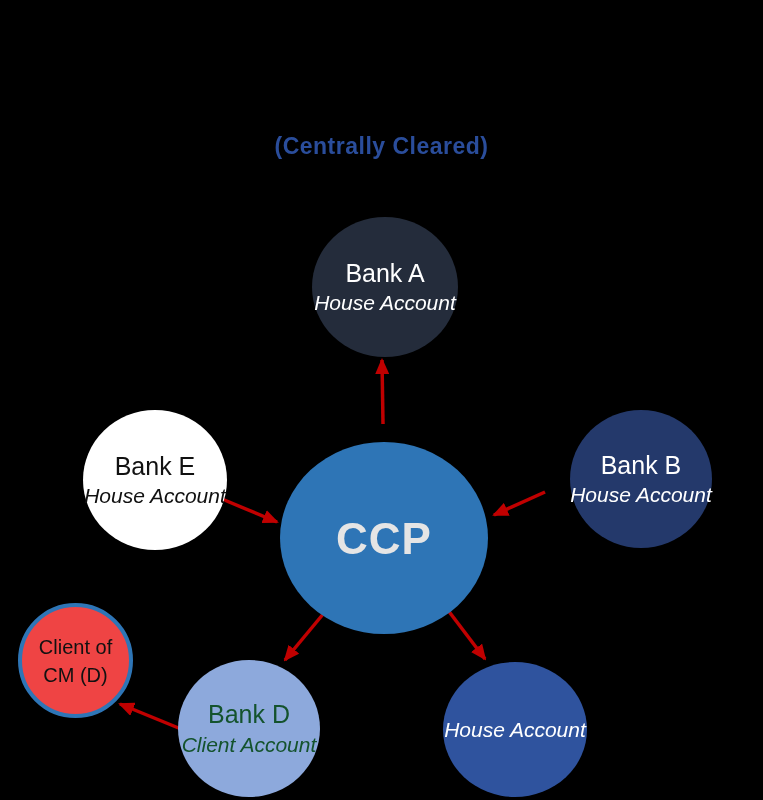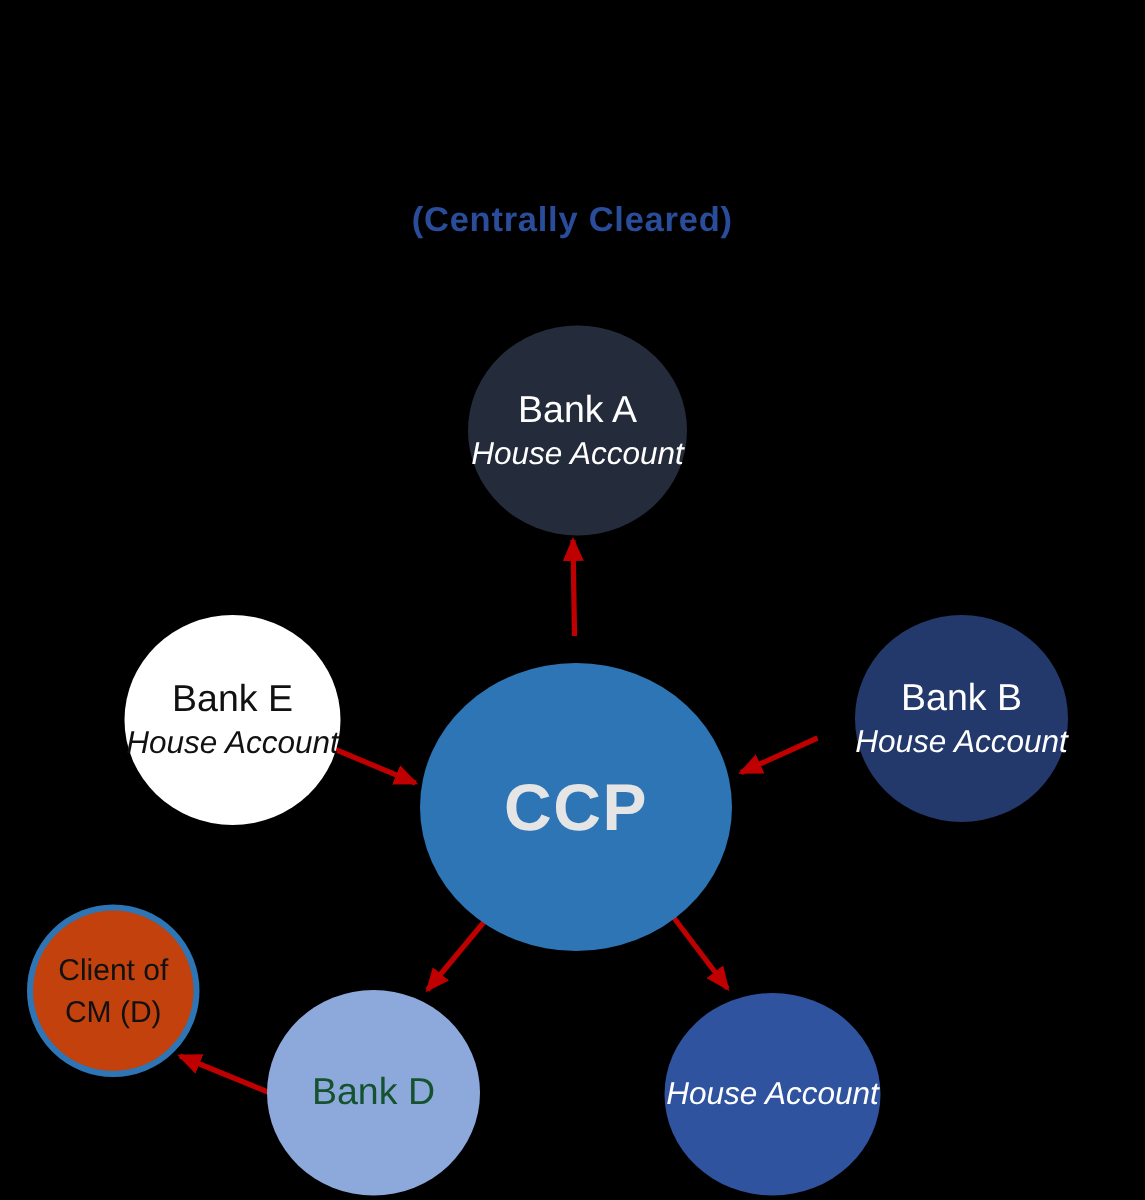--- a/index.html
+++ b/index.html
@@ -65,26 +65,27 @@
 
   <div class="node node-bank-b" style="background-color: rgb(36, 57, 107);">
     <span class="name">Bank B</span>
     <span class="account">House Account</span>
   </div>
 
   <div class="node node-ccp" style="background-color: rgb(46, 117, 182);">
     <span class="ccp-label">CCP</span>
   </div>
 
-  <div class="node node-client" style="background-color: #c2410c;">
+  <div class="node node-client" style="background-color: #ef4444;">
     <span>Client of</span>
     <span>CM (D)</span>
   </div>
 
   <div class="node node-bank-d" style="background-color: rgb(141, 169, 220);">
     <span class="name">Bank D</span>
+    <span class="account">Client Account</span>
   </div>
 
   <div class="node node-bank-c" style="background-color: rgb(47, 83, 158);">
     <span class="account">House Account</span>
   </div>
 
 </div>
 
 </body></html>

